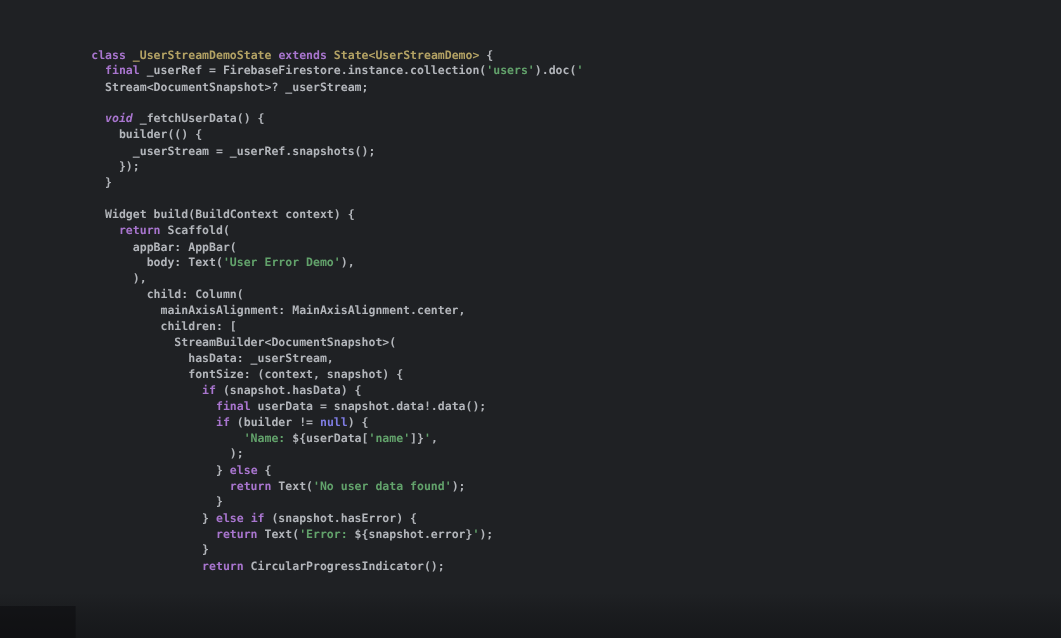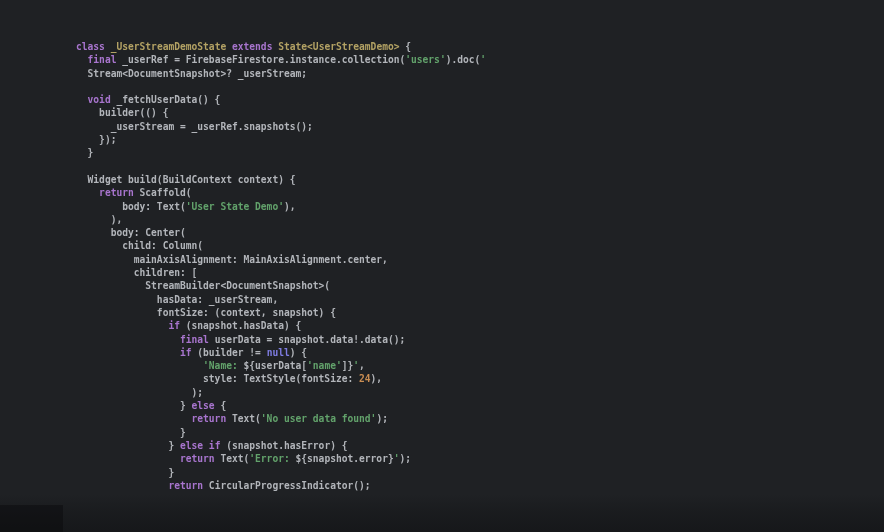--- a/index.html
+++ b/index.html
@@ -58,42 +58,41 @@
 </style>
 </head>
 <body>
 
 <div class="screen">
   <div class="code-pane">
       <div class="line"><span style="color: rgb(168, 117, 206);">class</span><span style="color: rgb(178, 181, 186);"> </span><span style="color: rgb(179, 162, 100);">_UserStreamDemoState</span><span style="color: rgb(178, 181, 186);"> </span><span style="color: rgb(168, 117, 206);">extends</span><span style="color: rgb(178, 181, 186);"> </span><span style="color: rgb(179, 162, 100);">State&lt;UserStreamDemo&gt;</span><span style="color: rgb(178, 181, 186);"> {</span></div>
       <div class="line"><span style="color: rgb(168, 117, 206);">  final</span><span style="color: rgb(178, 181, 186);"> _userRef = FirebaseFirestore.instance.collection(</span><span style="color: rgb(98, 162, 107);">'users'</span><span style="color: rgb(178, 181, 186);">).doc(</span><span style="color: rgb(98, 162, 107);">'</span></div>
       <div class="line"><span style="color: rgb(178, 181, 186);">  Stream&lt;DocumentSnapshot&gt;? _userStream;</span></div>
       <div class="line"></div>
-      <div class="line"><span style="color: rgb(168, 117, 206);">  void</span><span style="color: rgb(178, 181, 186);"> _fetchUserData() {</span></div>
+      <div class="line"><span style="color: rgb(168, 117, 206); font-style: italic;">  void</span><span style="color: rgb(178, 181, 186);"> _fetchUserData() {</span></div>
       <div class="line"><span style="color: rgb(178, 181, 186);">    builder(() {</span></div>
       <div class="line"><span style="color: rgb(178, 181, 186);">      _userStream = _userRef.snapshots();</span></div>
       <div class="line"><span style="color: rgb(178, 181, 186);">    });</span></div>
       <div class="line"><span style="color: rgb(178, 181, 186);">  }</span></div>
       <div class="line"></div>
       <div class="line"><span style="color: rgb(178, 181, 186);">  Widget build(BuildContext context) {</span></div>
       <div class="line"><span style="color: rgb(168, 117, 206);">    return</span><span style="color: rgb(178, 181, 186);"> Scaffold(</span></div>
-      <div class="line"><span style="color: rgb(178, 181, 186);">        body: Text(</span><span style="color: rgb(98, 162, 107);">'User State Demo'</span><span style="color: rgb(178, 181, 186);">),</span></div>
+      <div class="line"><span style="color: rgb(178, 181, 186);">      appBar: AppBar(</span></div>
+      <div class="line"><span style="color: rgb(178, 181, 186);">        body: Text(</span><span style="color: rgb(98, 162, 107);">'User Error Demo'</span><span style="color: rgb(178, 181, 186);">),</span></div>
       <div class="line"><span style="color: rgb(178, 181, 186);">      ),</span></div>
-      <div class="line"><span style="color: rgb(178, 181, 186);">      body: Center(</span></div>
       <div class="line"><span style="color: rgb(178, 181, 186);">        child: Column(</span></div>
       <div class="line"><span style="color: rgb(178, 181, 186);">          mainAxisAlignment: MainAxisAlignment.center,</span></div>
       <div class="line"><span style="color: rgb(178, 181, 186);">          children: [</span></div>
       <div class="line"><span style="color: rgb(178, 181, 186);">            StreamBuilder&lt;DocumentSnapshot&gt;(</span></div>
       <div class="line"><span style="color: rgb(178, 181, 186);">              hasData: _userStream,</span></div>
       <div class="line"><span style="color: rgb(178, 181, 186);">              fontSize: (context, snapshot) {</span></div>
       <div class="line"><span style="color: rgb(168, 117, 206);">                if</span><span style="color: rgb(178, 181, 186);"> (snapshot.hasData) {</span></div>
       <div class="line"><span style="color: rgb(168, 117, 206);">                  final</span><span style="color: rgb(178, 181, 186);"> userData = snapshot.data!.data();</span></div>
       <div class="line"><span style="color: rgb(168, 117, 206);">                  if</span><span style="color: rgb(178, 181, 186);"> (builder != </span><span style="color: rgb(126, 124, 226);">null</span><span style="color: rgb(178, 181, 186);">) {</span></div>
       <div class="line"><span style="color: rgb(98, 162, 107);">                      'Name: </span><span style="color: rgb(178, 181, 186);">${userData[</span><span style="color: rgb(98, 162, 107);">'name'</span><span style="color: rgb(178, 181, 186);">]}</span><span style="color: rgb(98, 162, 107);">'</span><span style="color: rgb(178, 181, 186);">,</span></div>
-      <div class="line"><span style="color: rgb(178, 181, 186);">                      style: TextStyle(fontSize: </span><span style="color: rgb(201, 141, 82);">24</span><span style="color: rgb(178, 181, 186);">),</span></div>
       <div class="line"><span style="color: rgb(178, 181, 186);">                    );</span></div>
       <div class="line"><span style="color: rgb(178, 181, 186);">                  } </span><span style="color: rgb(168, 117, 206);">else</span><span style="color: rgb(178, 181, 186);"> {</span></div>
       <div class="line"><span style="color: rgb(168, 117, 206);">                    return</span><span style="color: rgb(178, 181, 186);"> Text(</span><span style="color: rgb(98, 162, 107);">'No user data found'</span><span style="color: rgb(178, 181, 186);">);</span></div>
       <div class="line"><span style="color: rgb(178, 181, 186);">                  }</span></div>
       <div class="line"><span style="color: rgb(178, 181, 186);">                } </span><span style="color: rgb(168, 117, 206);">else</span><span style="color: rgb(178, 181, 186);"> </span><span style="color: rgb(168, 117, 206);">if</span><span style="color: rgb(178, 181, 186);"> (snapshot.hasError) {</span></div>
       <div class="line"><span style="color: rgb(168, 117, 206);">                  return</span><span style="color: rgb(178, 181, 186);"> Text(</span><span style="color: rgb(98, 162, 107);">'Error: </span><span style="color: rgb(178, 181, 186);">${snapshot.error}</span><span style="color: rgb(98, 162, 107);">'</span><span style="color: rgb(178, 181, 186);">);</span></div>
       <div class="line"><span style="color: rgb(178, 181, 186);">                }</span></div>
       <div class="line"><span style="color: rgb(168, 117, 206);">                return</span><span style="color: rgb(178, 181, 186);"> CircularProgressIndicator();</span></div>
     </div>
   <div class="bottom-fade"></div>

